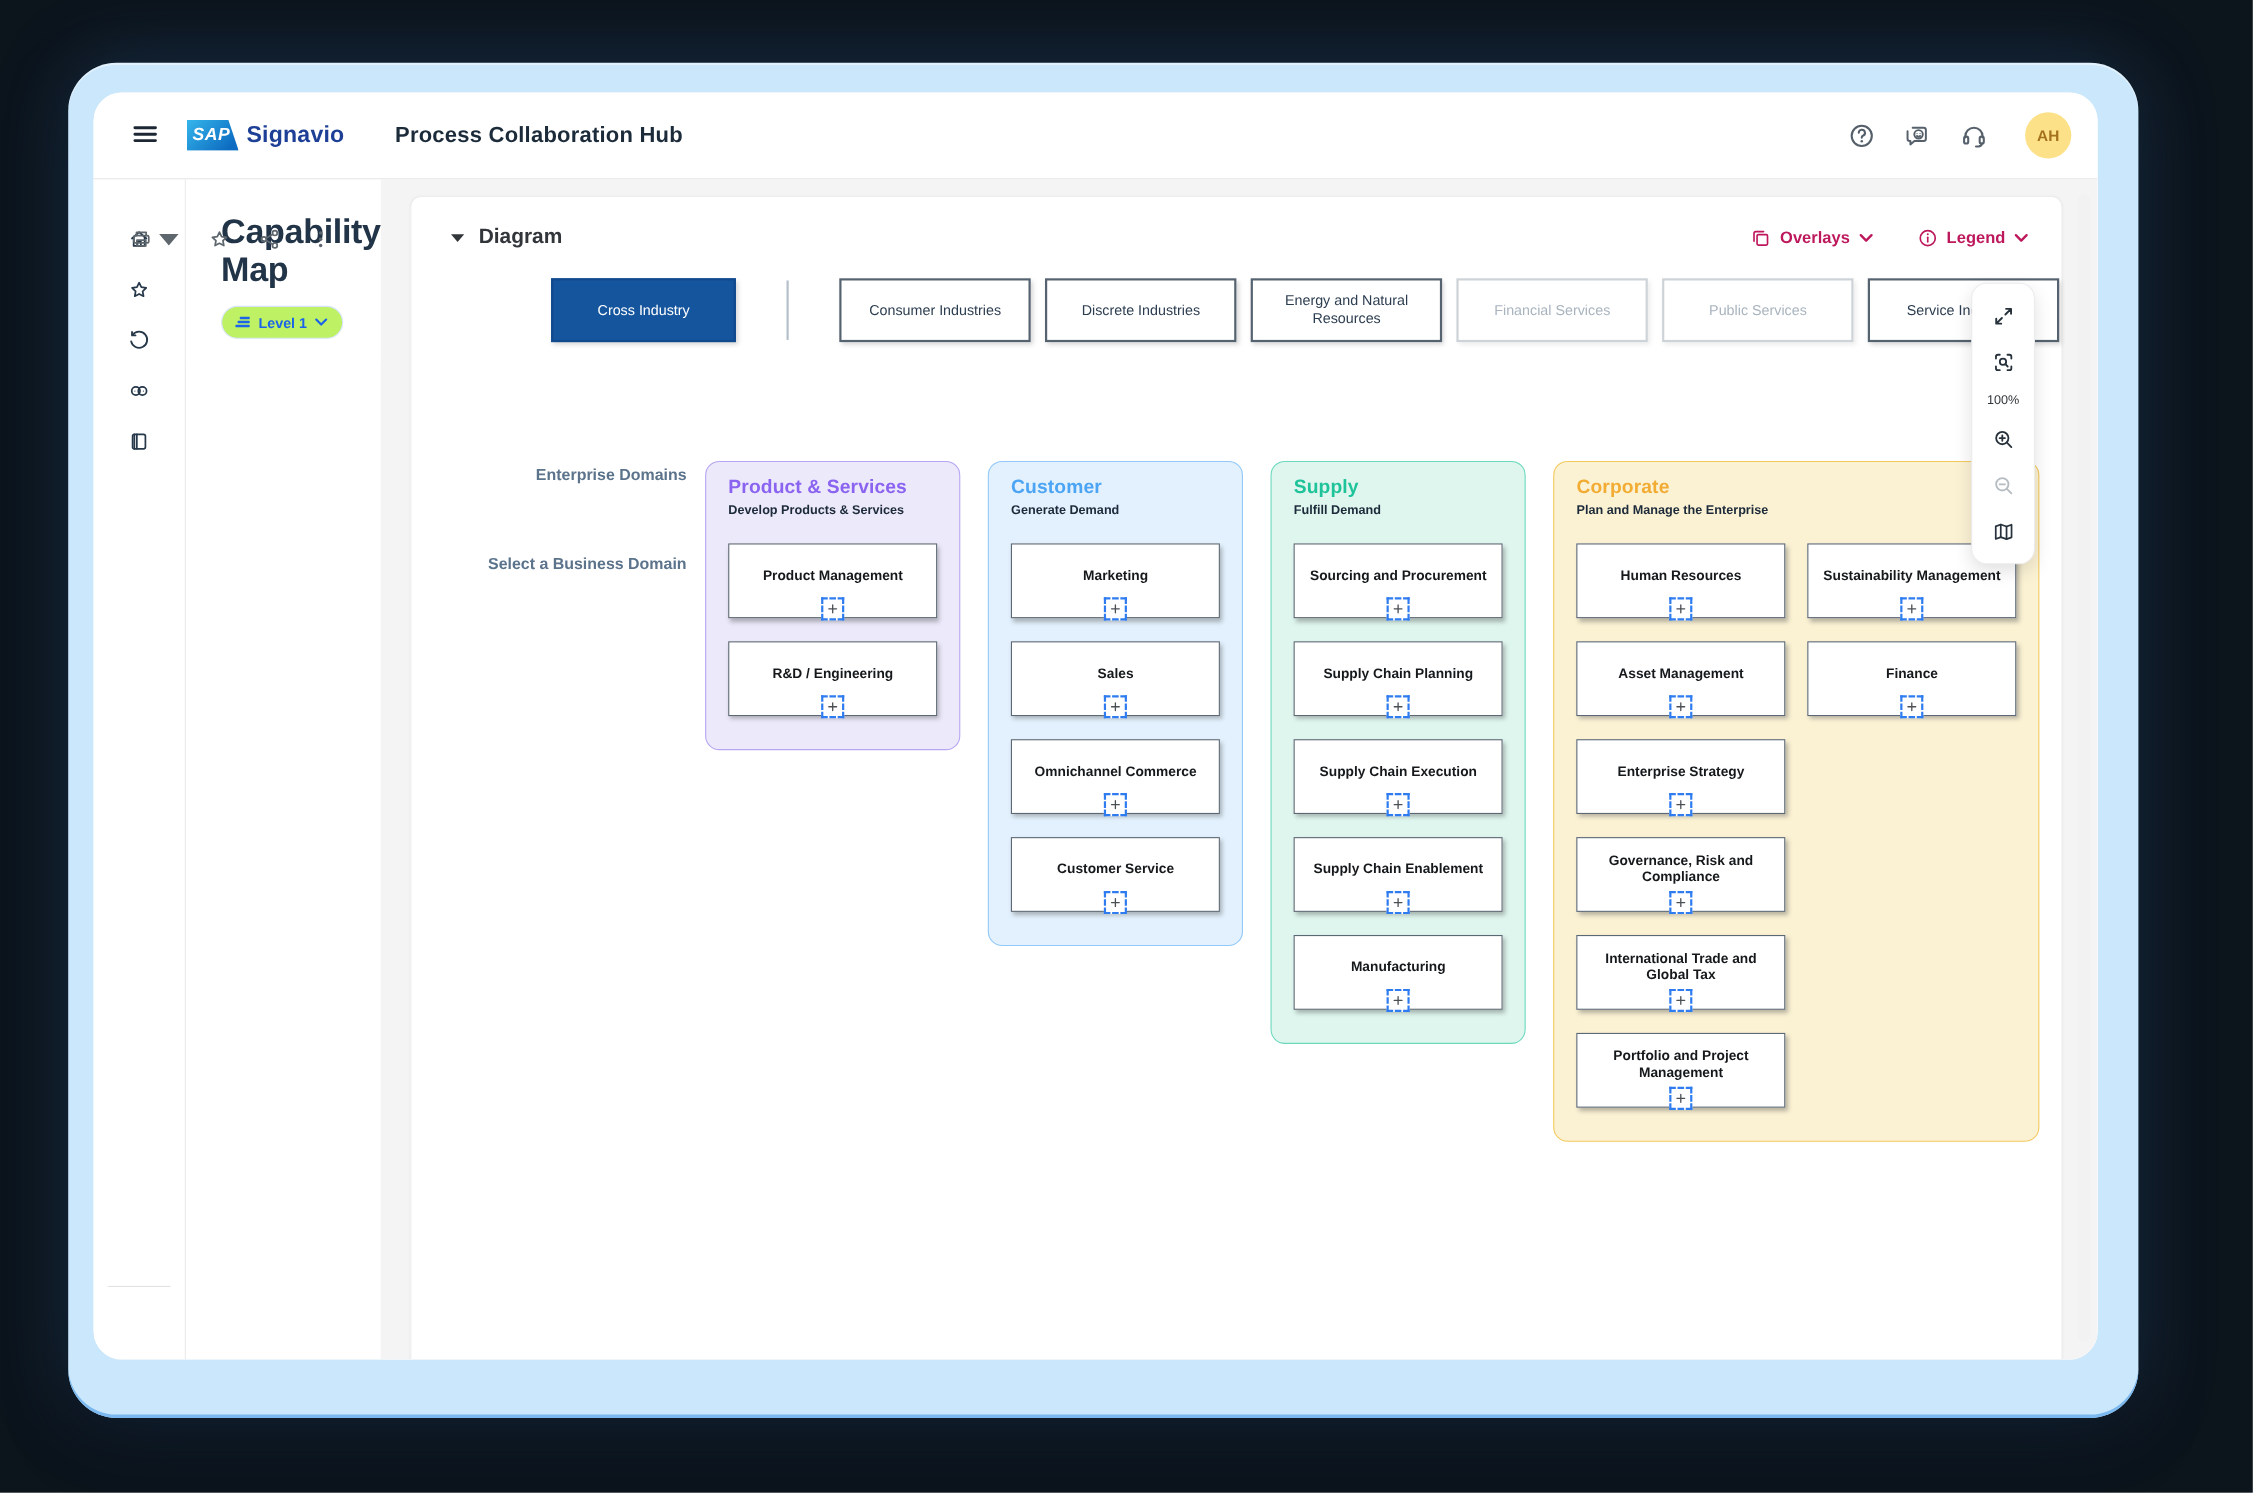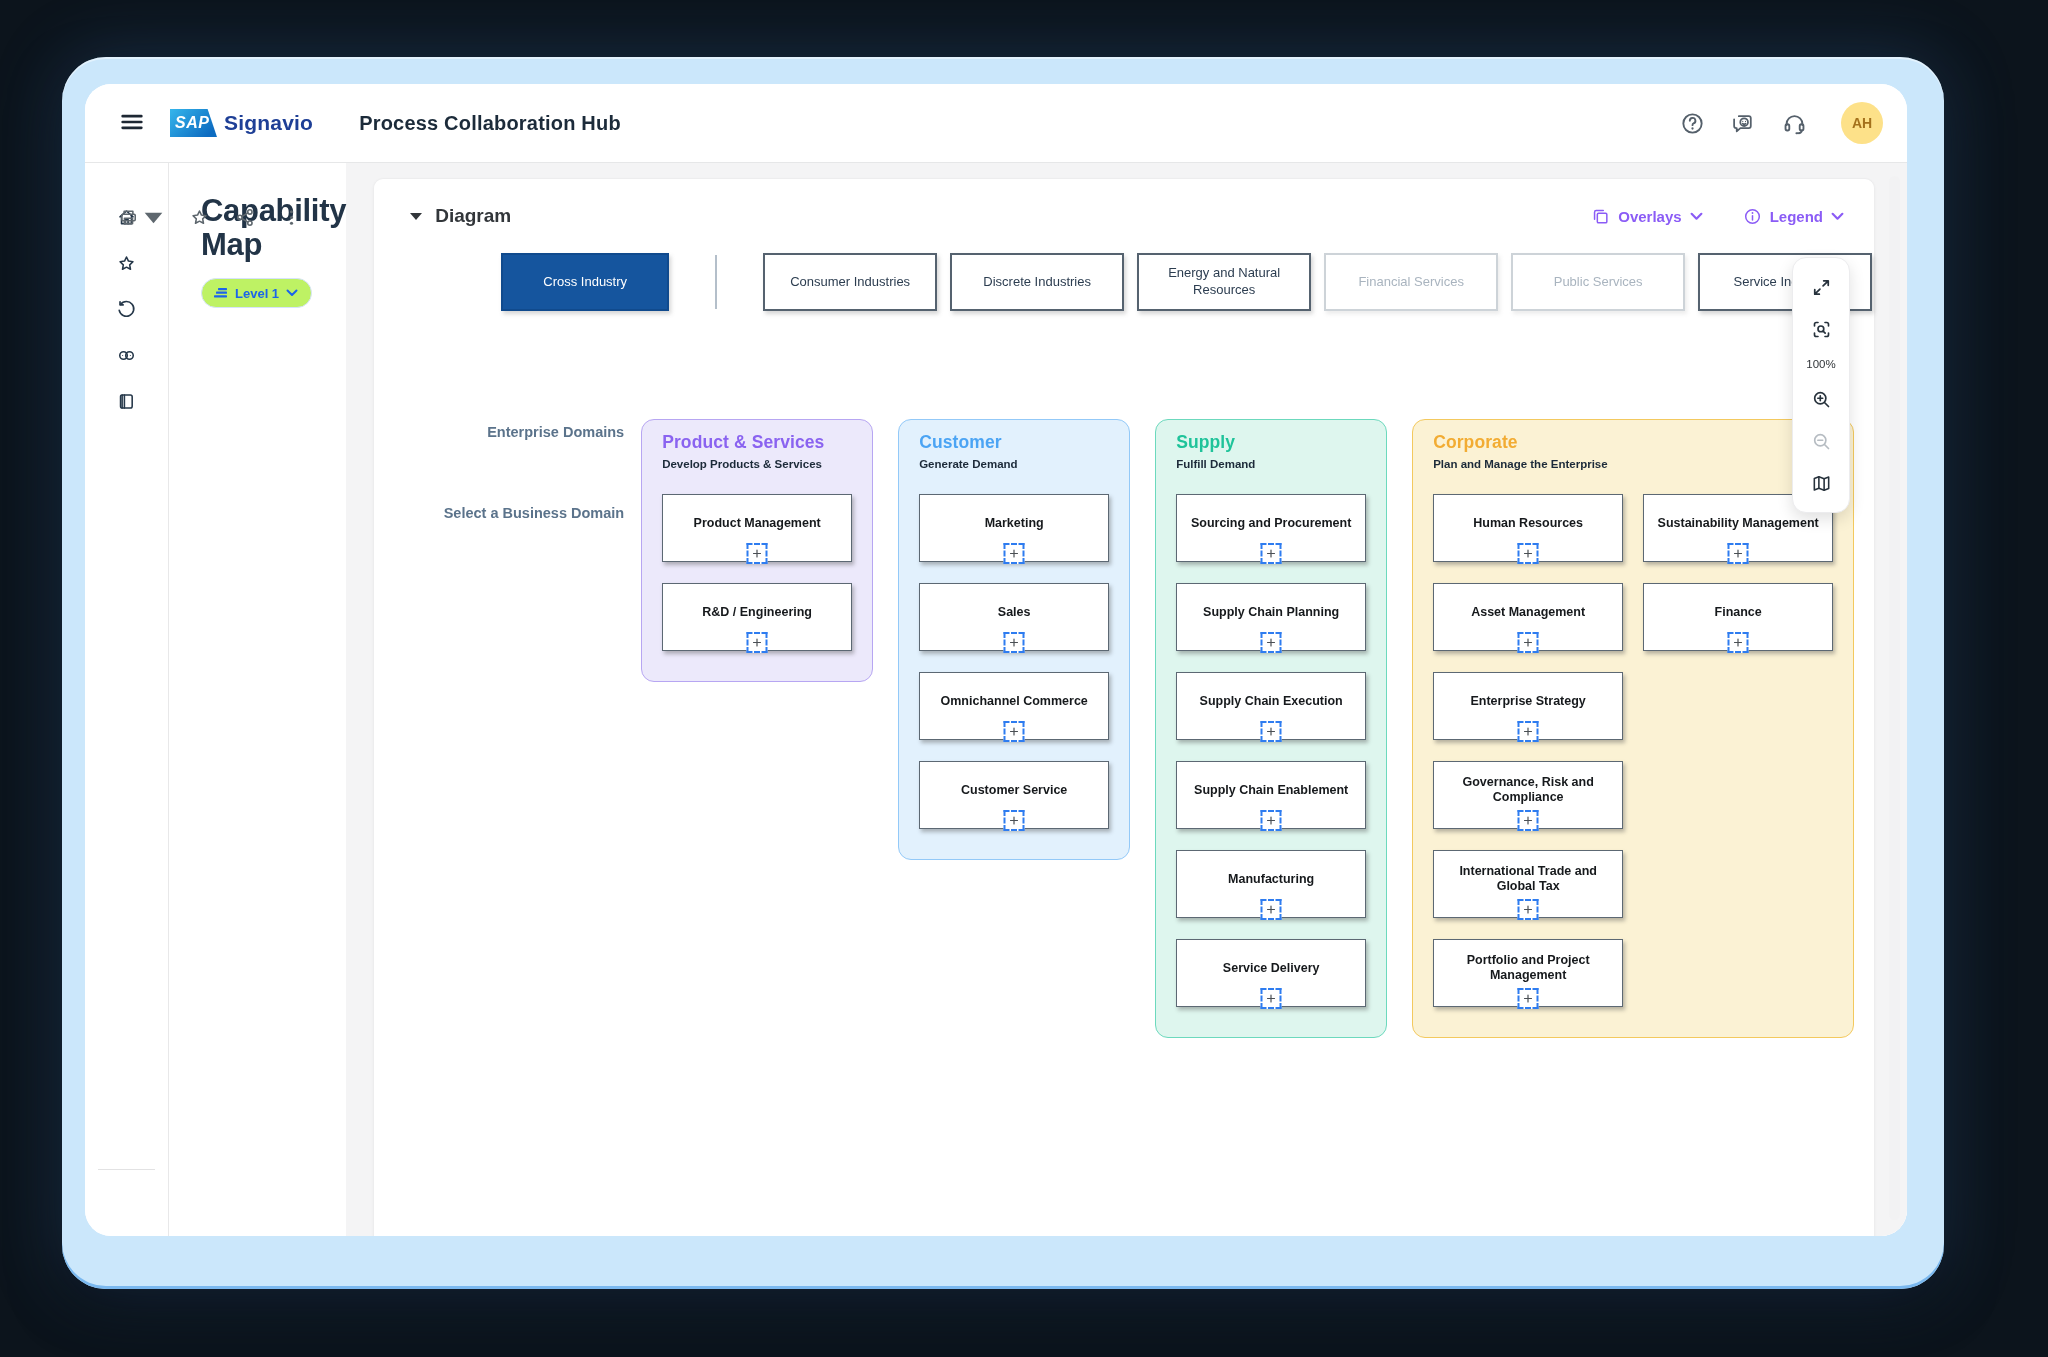--- a/index.html
+++ b/index.html
@@ -76,21 +76,21 @@
     background:#fff;border:1px solid #ededee;border-bottom:none;border-radius:10px 10px 0 0;
     height:100%;box-sizing:border-box;position:relative;box-shadow:0 1px 3px rgba(0,0,0,.04);
   }
   .card-header{display:flex;align-items:center;padding:26px 30px 0 36px;}
   .collapse-tri{
     width:0;height:0;border-left:6px solid transparent;border-right:6px solid transparent;
     border-top:7px solid #32363a;display:inline-block;cursor:pointer;
   }
   .section-title{margin:0 0 0 13px;font-size:19px;font-weight:bold;color:#32363a;}
   .card-header-right{margin-left:auto;display:flex;align-items:center;gap:40px;}
-  .hdr-link{display:flex;align-items:center;gap:8px;color:#8b5cf6;font-size:15px;font-weight:bold;cursor:pointer;background:none;border:none;padding:0;}
+  .hdr-link{display:flex;align-items:center;gap:8px;color:#be185d;font-size:15px;font-weight:bold;cursor:pointer;background:none;border:none;padding:0;}
   .hdr-link svg{display:block;}
   
   .tabs-row{display:flex;align-items:stretch;margin:26px 0 0 127px;gap:13px;}
   .tab{
     width:174px;min-height:58px;box-sizing:border-box;border:2px solid #55626f;background:#fff;
     display:flex;align-items:center;justify-content:center;text-align:center;
     font-size:13px;line-height:1.3;color:#2c3d50;padding:4px 10px;cursor:pointer;
     box-shadow:2px 3px 4px rgba(110,110,110,.28);
   }
   .tab.selected{width:168px;background:#15559e;border-color:#104a8d;color:#fff;}
@@ -459,28 +459,20 @@
                         </span>
                       </div>
                       <div class="capbox">
                         <span>Manufacturing</span>
                         <span class="plus-chip">
                           <svg viewBox="0 0 24 24" width="13" height="13" fill="none" stroke="currentColor" stroke-linecap="round" stroke-linejoin="round" stroke-width="2.2">
                             <path d="M12 5.5v13M5.5 12h13"></path>
                           </svg>
                         </span>
                       </div>
-                      <div class="capbox">
-                        <span>Service Delivery</span>
-                        <span class="plus-chip">
-                          <svg viewBox="0 0 24 24" width="13" height="13" fill="none" stroke="currentColor" stroke-linecap="round" stroke-linejoin="round" stroke-width="2.2">
-                            <path d="M12 5.5v13M5.5 12h13"></path>
-                          </svg>
-                        </span>
-                      </div>
                     </div>
                   </div>
                 </section>
                 <section class="panel" style="background: rgb(251, 242, 212); border-color: rgb(243, 201, 94);">
                   <h3 class="panel-title" style="color: rgb(242, 172, 51);">Corporate</h3>
                   <p class="panel-tagline">Plan and Manage the Enterprise</p>
                   <div class="pcolumns">
                     <div class="pcol">
                       <div class="capbox">
                         <span>Human Resources</span>

